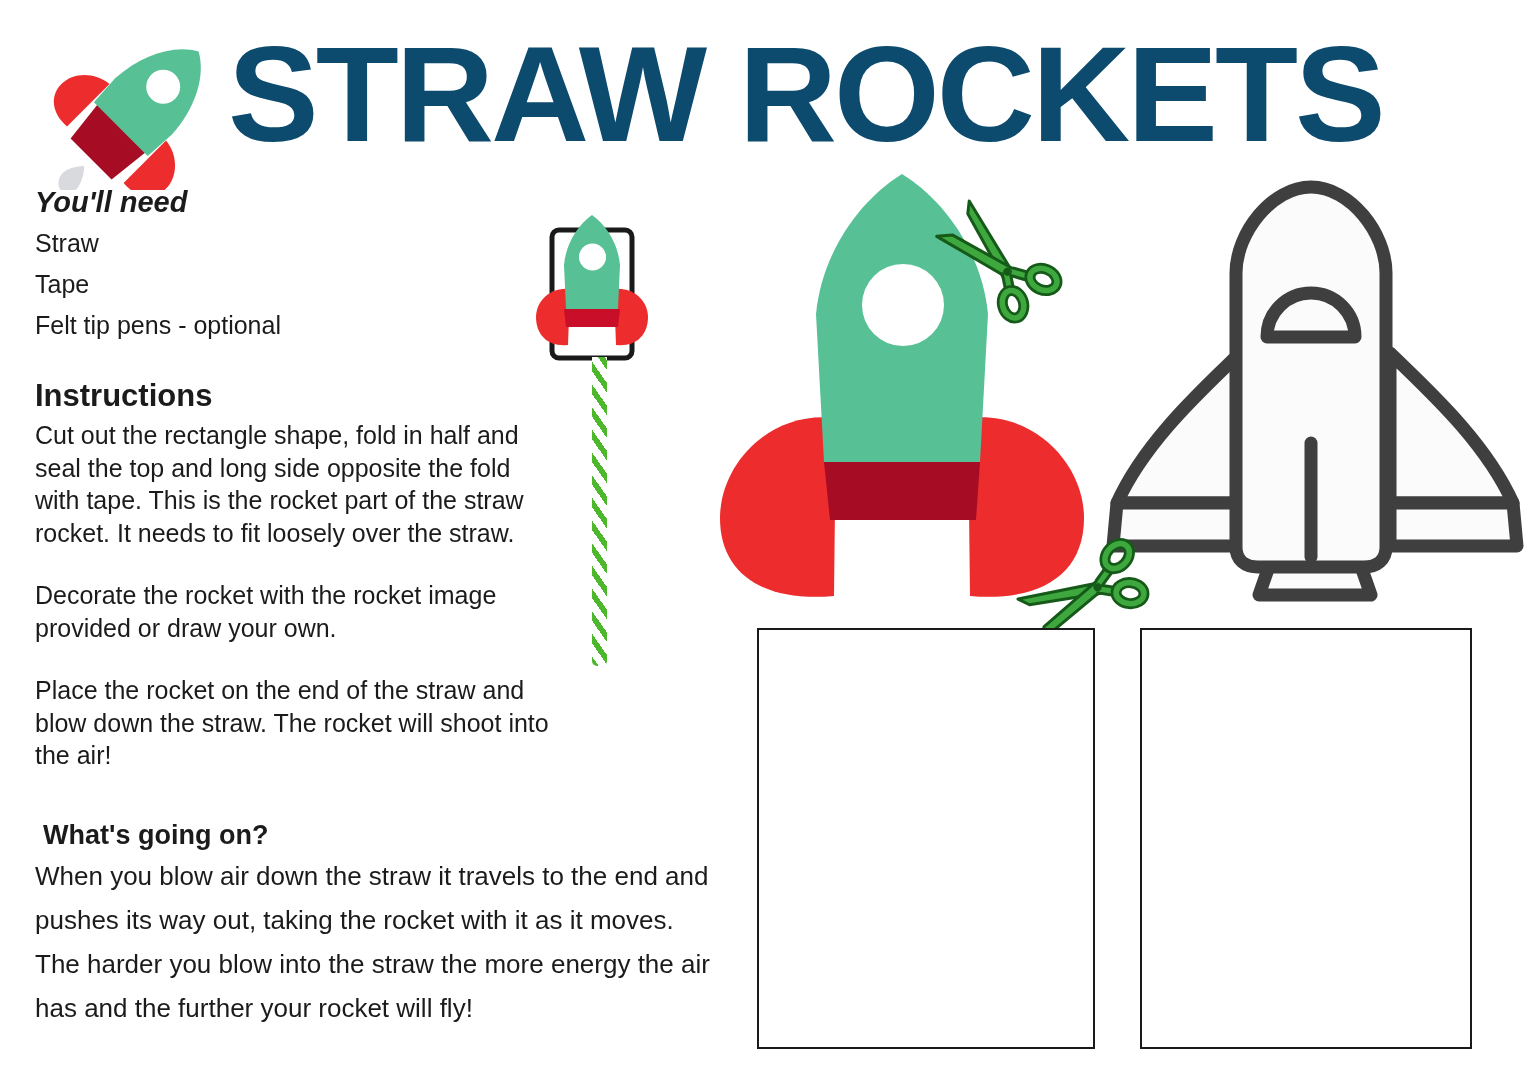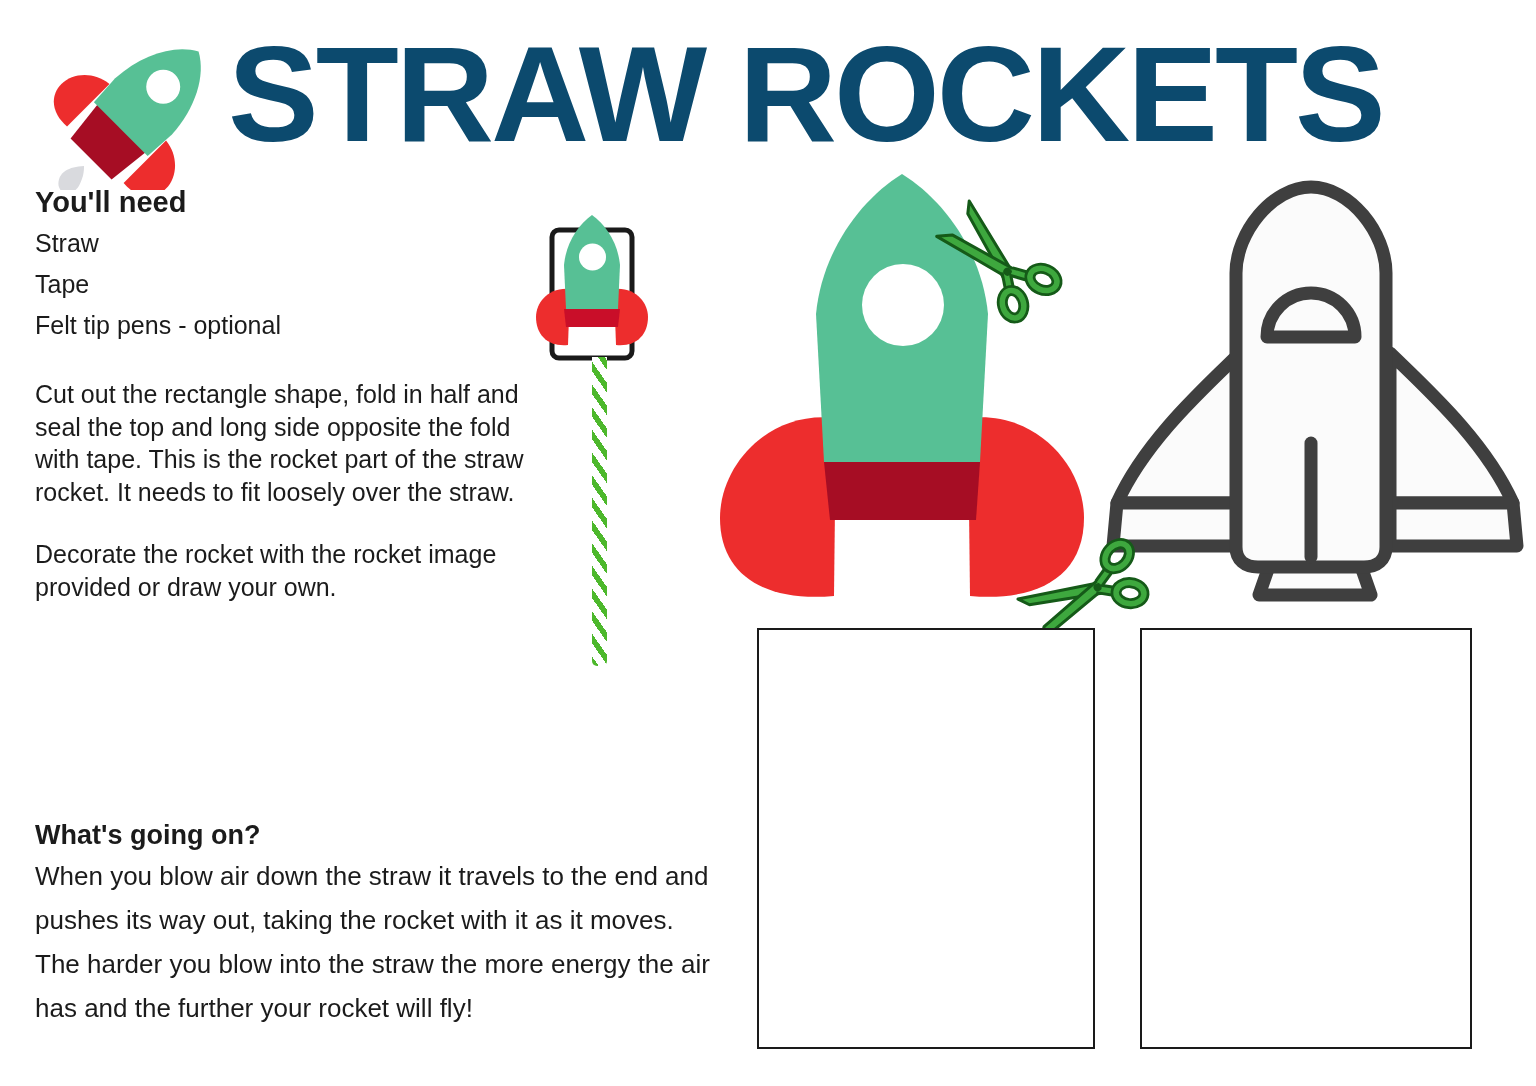--- a/index.html
+++ b/index.html
@@ -6,27 +6,27 @@
   html,body { width:1536px; height:1086px; background:#ffffff; overflow:hidden;
               font-family:"Liberation Sans", sans-serif; color:#1b1b1b; }
   .abs { position:absolute; }
 
   
   #page-title { left:228px; top:26px; font-size:136px; font-weight:bold;
                 letter-spacing:-3px; line-height:1; color:#0c4a6e; white-space:nowrap; }
 
   
   #materials-col { left:35px; top:186px; width:530px; }
-  .h-need  { font-size:29px; font-weight:bold; margin-bottom:7px; }
+  .h-need  { font-size:29px; font-weight:bold; margin-bottom:7px;font-style:italic; }
   .mat-item{ font-size:25px; line-height:33px;margin-top:8px; }
   #instructions-col { left:35px; top:378px; width:524px; }
   .h-instr { font-size:31px; font-weight:bold; margin-bottom:5px; }
   .para    { font-size:25px; line-height:32.5px; margin-bottom:30px; }
   #whatson-col { left:35px; top:820px; width:690px; }
-  .h-what  { font-size:27px; font-weight:bold; margin-bottom:3px; }
+  .h-what  { font-size:27px; font-weight:bold; margin-bottom:3px;margin-left:8px; }
   .para2   { font-size:26px; line-height:44px; }
 
   
   #logo      { left:52px;  top:18px;  width:182px; height:172px; }
   #mini-rocket { left:532px; top:213px; width:120px; height:150px; }
   #straw     { left:592px; top:357px; width:15px; height:309px;
                background:repeating-linear-gradient(55deg,#4db82c 0 5.5px,#ffffff 5.5px 13px);
                border-radius:0 0 5px 5px; }
   #big-rocket{ left:712px; top:172px; width:380px; height:460px; }
   #shuttle   { left:1105px; top:175px; width:420px; height:440px; }
@@ -56,22 +56,24 @@
 <div id="page-title" class="abs">STRAW ROCKETS</div>
 
 <div id="materials-col" class="abs">
   <div class="h-need">You'll need</div>
   <div class="mat-item">Straw</div>
   <div class="mat-item">Tape</div>
   <div class="mat-item">Felt tip pens - optional</div>
 </div>
 
 <div id="instructions-col" class="abs">
+  <div class="h-instr">Instructions</div>
   <div class="para">Cut out the rectangle shape, fold in half and seal the top and long side opposite the fold with tape. This is the rocket part of the straw rocket. It needs to fit loosely over the straw.</div>
   <div class="para">Decorate the rocket with the rocket image provided or draw your own.</div>
+  <div class="para">Place the rocket on the end of the straw and blow down the straw. The rocket will shoot into the air!</div>
 </div>
 
 <div id="whatson-col" class="abs">
   <div class="h-what">What's going on?</div>
   <div class="para2">When you blow air down the straw it travels to the end and pushes its way out, taking the rocket with it as it moves. The harder you blow into the straw the more energy the air has and the further your rocket will fly!</div>
 </div>
 
 <svg id="mini-rocket" class="abs" viewBox="0 0 120 150">
   <rect x="20" y="17" width="80" height="128" rx="7" fill="#ffffff" stroke="#1a1a1a" stroke-width="5"></rect>
   <path d="M38,76 C16,74 4,90 4,104 C4,122 16,134 36,132 Z" fill="#ed2d2d"></path>

